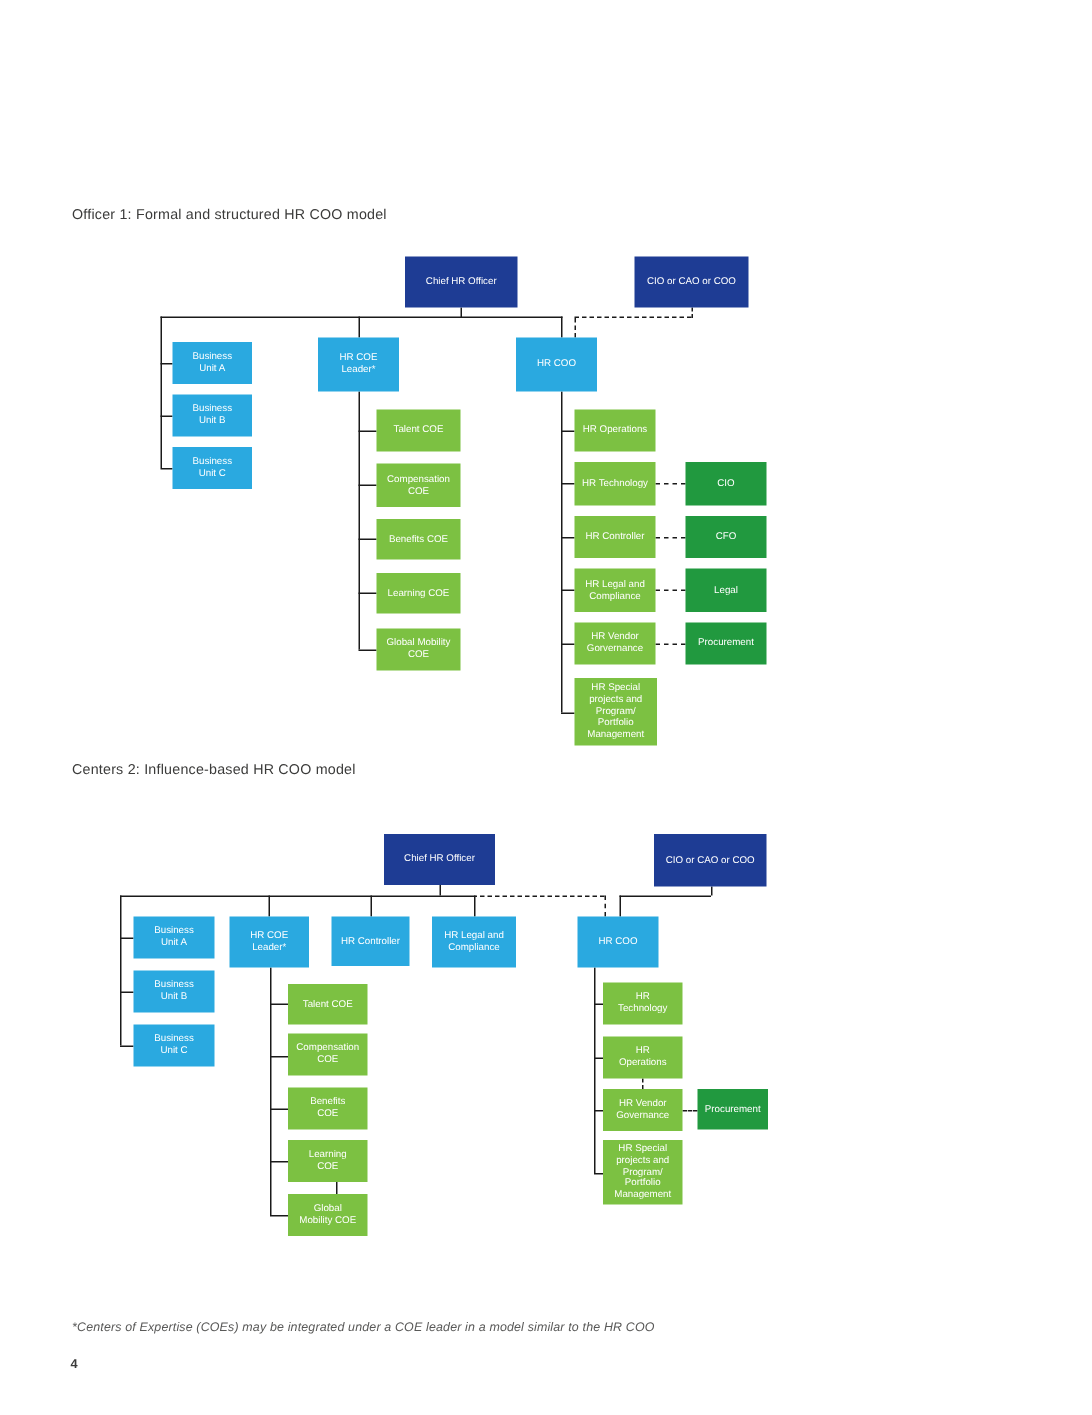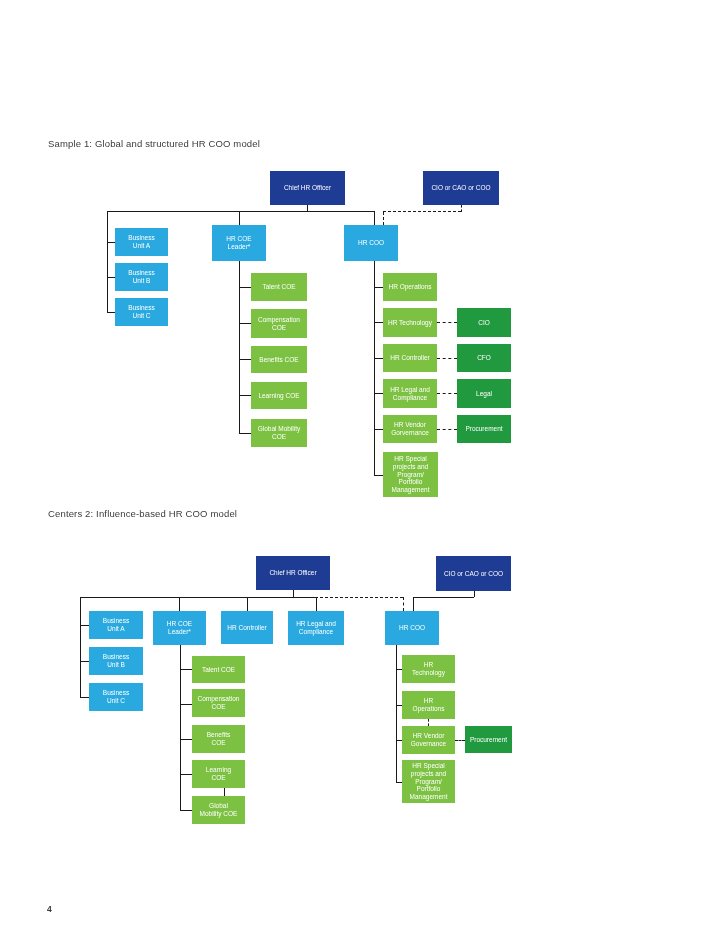--- a/index.html
+++ b/index.html
@@ -33,21 +33,21 @@
   }
   .pagenum{
     position:absolute;left:47px;top:904px;margin:0;font-size:8.5px;
     font-weight:700;color:#3b3b3a;
   }
 </style>
 </head>
 <body>
 
 <div class="page">
-  <h2 class="title t1">Sample 1: Global and structured HR COO model</h2>
+  <h2 class="title t1">Officer 1: Formal and structured HR COO model</h2>
   <h2 class="title t2">Centers 2: Influence-based HR COO model</h2>
   <div class="layer" id="diagram-layer">
       <div class="line lv" style="left: 307px; top: 205px; height: 7px;"></div>
       <div class="line lh" style="left: 107px; top: 211px; width: 268px;"></div>
       <div class="line lv" style="left: 107px; top: 211px; height: 101px;"></div>
       <div class="line lh" style="left: 107px; top: 242px; width: 8px;"></div>
       <div class="line lh" style="left: 107px; top: 277px; width: 8px;"></div>
       <div class="line lh" style="left: 107px; top: 312px; width: 8px;"></div>
       <div class="line lv" style="left: 239px; top: 211px; height: 14px;"></div>
       <div class="line lv" style="left: 374px; top: 211px; height: 14px;"></div>
@@ -162,14 +162,15 @@
 Operations</div>
       <div class="node green" style="left: 402px; top: 726px; width: 53px; height: 28px;">HR Vendor
 Governance</div>
       <div class="node green" style="left: 402px; top: 760px; width: 53px; height: 43px;">HR Special
 projects and
 Program/
 Portfolio
 Management</div>
       <div class="node dgreen" style="left: 465px; top: 726px; width: 47px; height: 27px;">Procurement</div>
     </div>
+  <p class="footnote">*Centers of Expertise (COEs) may be integrated under a COE leader in a model similar to the HR COO</p>
   <p class="pagenum">4</p>
 </div>
 
 </body></html>

